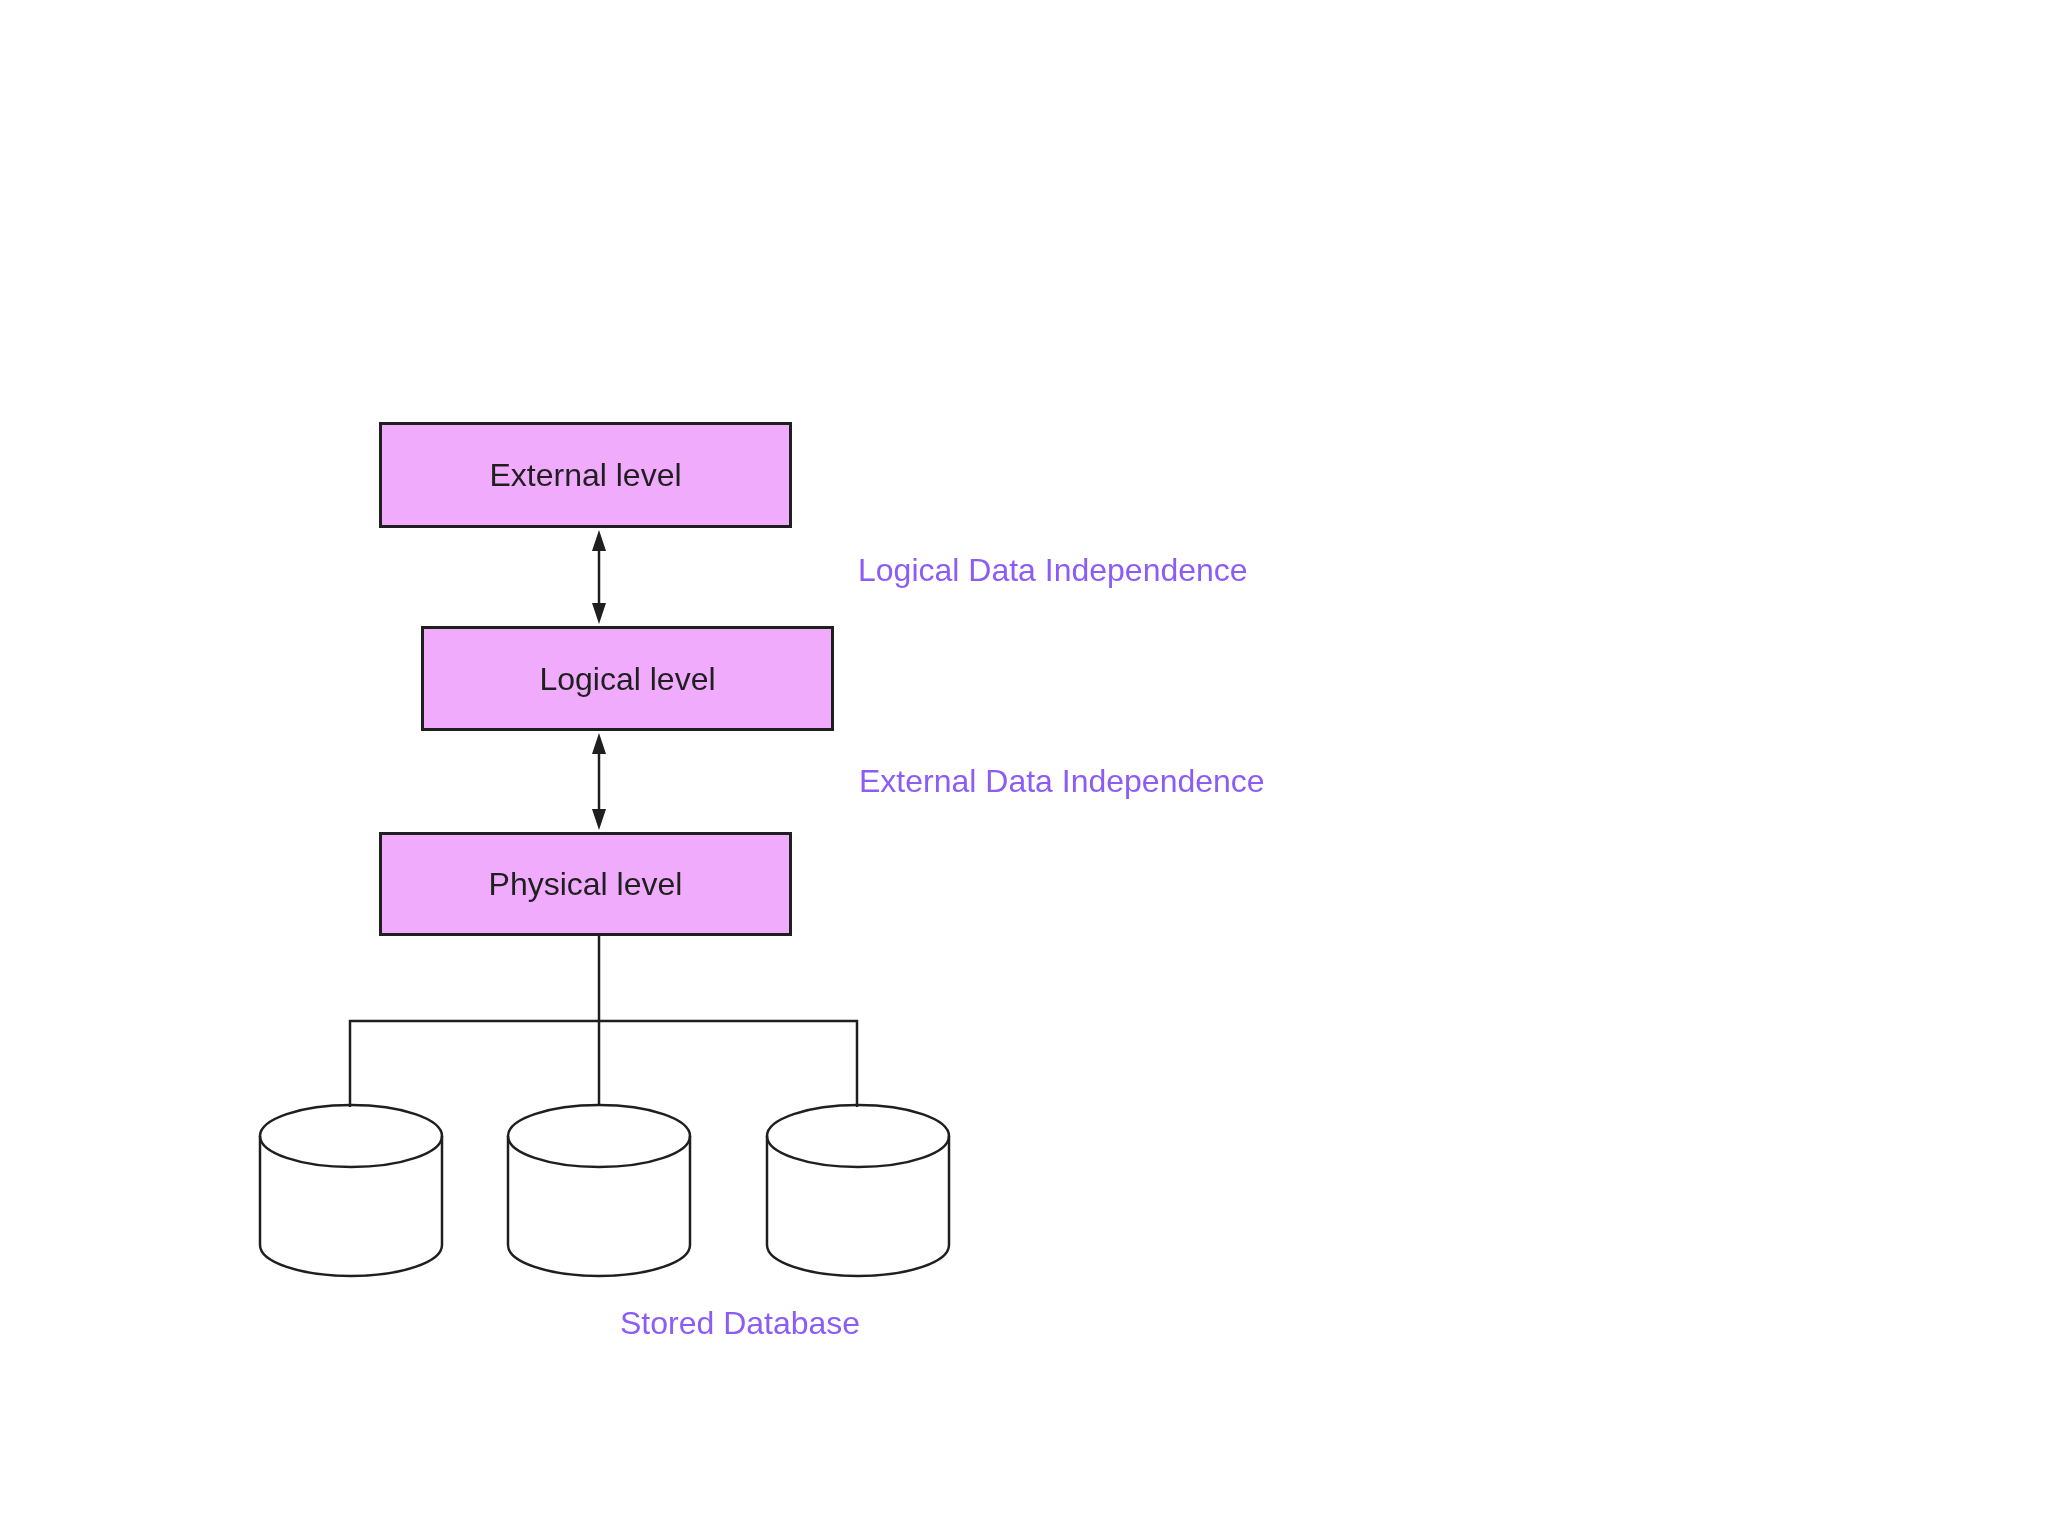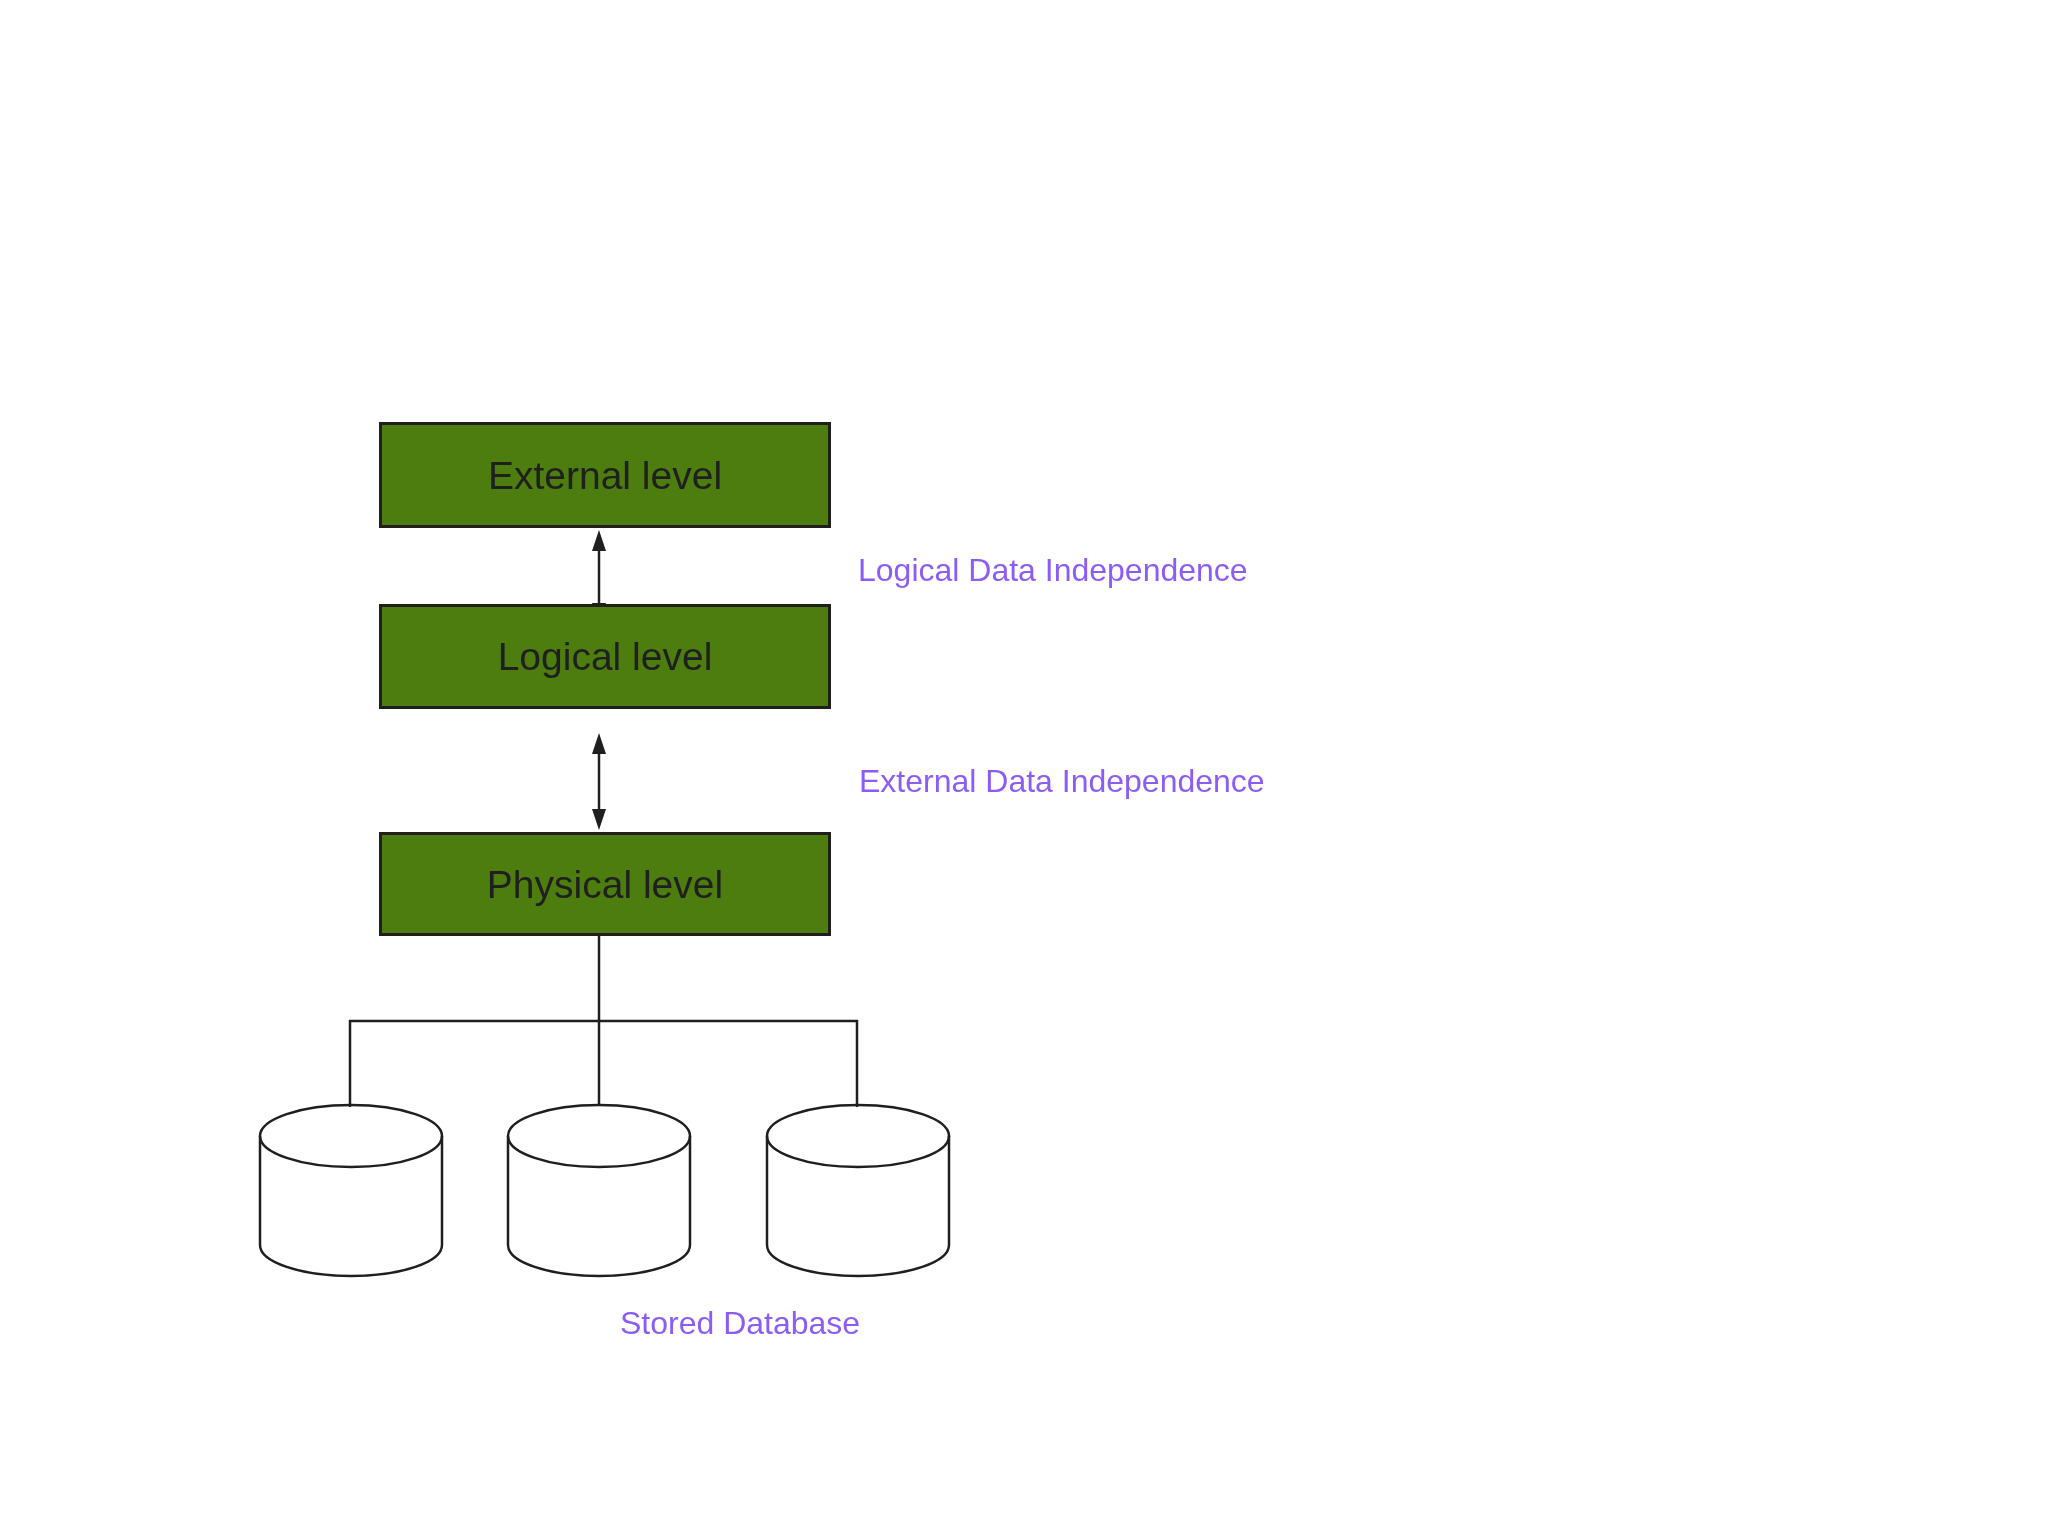--- a/index.html
+++ b/index.html
@@ -13,33 +13,33 @@
     width: 2048px;
     height: 1536px;
     background: #ffffff;
     font-family: "Liberation Sans", sans-serif;
     color: #1f1f1f;
     overflow: hidden;
   }
   .level-box {
     position: absolute;
     left: 379px;
-    width: 452px;
+    width: 413px;
     box-sizing: border-box;
     border: 3px solid #1f1f1f;
-    background: #4d7c0f;
+    background: #f0abfc;
     display: flex;
     align-items: center;
     justify-content: center;
-    font-size: 39px;
+    font-size: 32px;
     line-height: 1;
     white-space: nowrap;
   }
   #box-external { top: 422px; height: 106px; }
-  #box-logical  { top: 604px; height: 105px; }
+  #box-logical  { top: 626px; height: 105px; margin-left: 42px; }
   #box-physical { top: 832px; height: 104px; text-align: right; }
   .float-label {
     position: absolute;
     font-size: 32px;
     line-height: 1;
     white-space: nowrap;
     color: #8b5cf6;
   }
   #label-ldi { left: 858px; top: 554px; }
   #label-pdi { left: 859px; top: 765px; }

